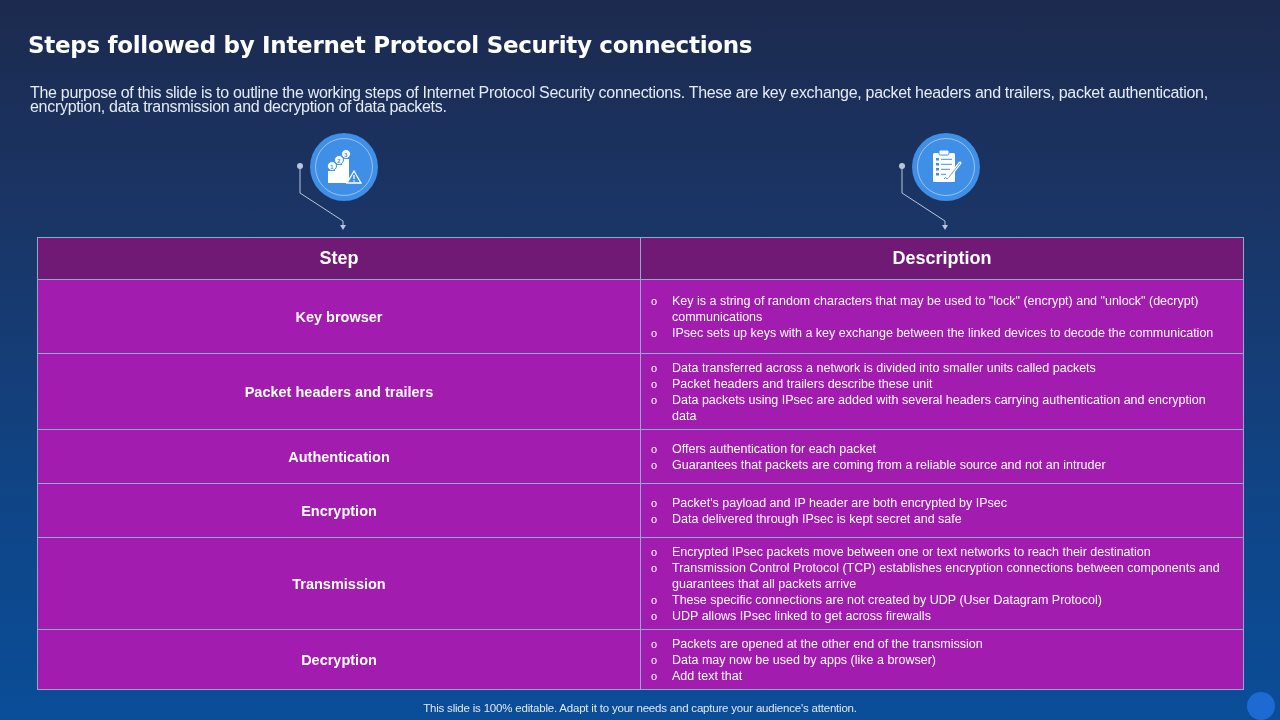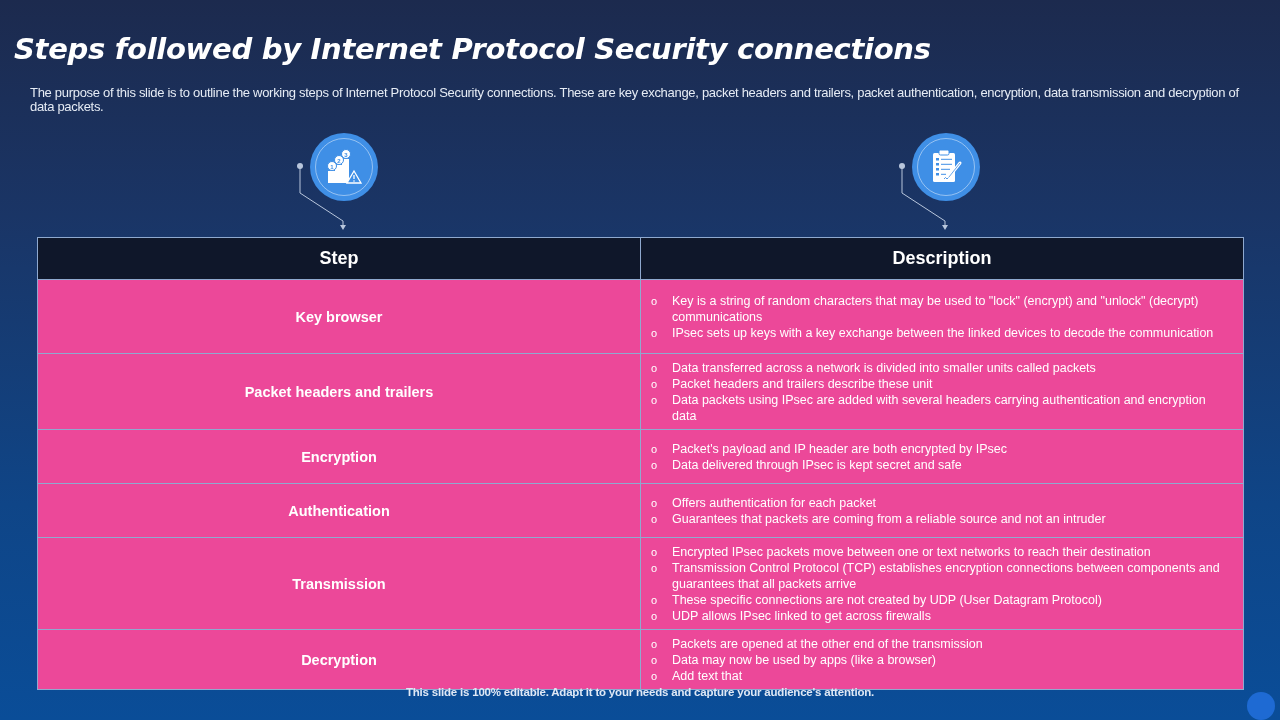--- a/index.html
+++ b/index.html
@@ -5,33 +5,32 @@
     * { margin: 0; padding: 0; box-sizing: border-box; }
     html, body { width: 1280px; height: 720px; overflow: hidden; }
     body {
       position: relative;
       background: linear-gradient(180deg, #1c2a4e 0%, #1a3566 30%, #0f4587 70%, #0a4d98 100%);
       font-family: "Liberation Sans", sans-serif;
       color: #ffffff;
     }
     .title {
       position: absolute;
-      left: 14px; top: 32px;
+      left: 28px; top: 32px;
       font-family: "DejaVu Sans", sans-serif;
       font-weight: bold;
-      font-size: 29px;
+      font-size: 23px;
       letter-spacing: -0.3px;
       color: #ffffff;
-      font-style: italic;
     }
     .subtitle {
       position: absolute;
       left: 30px; top: 86px;
       width: 1210px;
-      font-size: 13px;
+      font-size: 16px;
       line-height: 14px;
       color: #e6ecf5;
       letter-spacing: -0.3px;
     }
     .icon-group {
       position: absolute;
       width: 110px; height: 100px;
     }
     .icon-circle {
       position: absolute;
@@ -57,29 +56,29 @@
       position: absolute;
       left: 37px; top: 237px;
       width: 1206px;
       border-collapse: collapse;
       table-layout: fixed;
     }
     table.steps th, table.steps td {
       border: 1.5px solid #8fa9cf;
     }
     table.steps th {
-      background: #0f172a;
+      background: #701a75;
       height: 42px;
       font-size: 18px;
       font-weight: bold;
       color: #ffffff;
       text-align: center;
     }
     table.steps td {
-      background: #ec4899;
+      background: #a21caf;
     }
     td.step-cell {
       text-align: center;
       font-size: 14.5px;
       font-weight: bold;
       color: #ffffff;
       vertical-align: middle;
     }
     td.desc-cell {
       padding: 6px 14px 5px 10px;
@@ -94,27 +93,26 @@
       color: #ffffff;
     }
     ul.bullets li::before {
       content: "o";
       position: absolute;
       left: 0; top: 0;
       font-size: 11px;
     }
     .footer {
       position: absolute;
-      left: 0; top: 686px;
+      left: 0; top: 702px;
       width: 1280px;
       text-align: center;
       font-size: 11.5px;
       color: #dfe8f5;
       letter-spacing: -0.2px;
-      font-weight: bold;
     }
     .corner-dot {
       position: absolute;
       left: 1247px; top: 692px;
       width: 28px; height: 28px;
       border-radius: 50%;
       background: #1e6ad3;
     }
   </style>
 </head>
@@ -197,34 +195,34 @@
       <td class="step-cell">Packet headers and trailers</td>
       <td class="desc-cell">
         <ul class="bullets">
           <li>Data transferred across a network is divided into smaller units called packets</li>
           <li>Packet headers and trailers describe these unit</li>
           <li>Data packets using IPsec are added with several headers carrying authentication and encryption data</li>
         </ul>
       </td>
     </tr>
     <tr style="height:54px;">
+      <td class="step-cell">Authentication</td>
+      <td class="desc-cell">
+        <ul class="bullets">
+          <li>Offers authentication for each packet</li>
+          <li>Guarantees that packets are coming from a reliable source and not an intruder</li>
+        </ul>
+      </td>
+    </tr>
+    <tr style="height:54px;">
       <td class="step-cell">Encryption</td>
       <td class="desc-cell">
         <ul class="bullets">
           <li>Packet's payload and IP header are both encrypted by IPsec</li>
           <li>Data delivered through IPsec is kept secret and safe</li>
-        </ul>
-      </td>
-    </tr>
-    <tr style="height:54px;">
-      <td class="step-cell">Authentication</td>
-      <td class="desc-cell">
-        <ul class="bullets">
-          <li>Offers authentication for each packet</li>
-          <li>Guarantees that packets are coming from a reliable source and not an intruder</li>
         </ul>
       </td>
     </tr>
     <tr style="height:90px;">
       <td class="step-cell">Transmission</td>
       <td class="desc-cell">
         <ul class="bullets">
           <li>Encrypted IPsec packets move between one or text networks to reach their destination</li>
           <li>Transmission Control Protocol (TCP) establishes encryption connections between components and guarantees that all packets arrive</li>
           <li>These specific connections are not created by UDP (User Datagram Protocol)</li>

